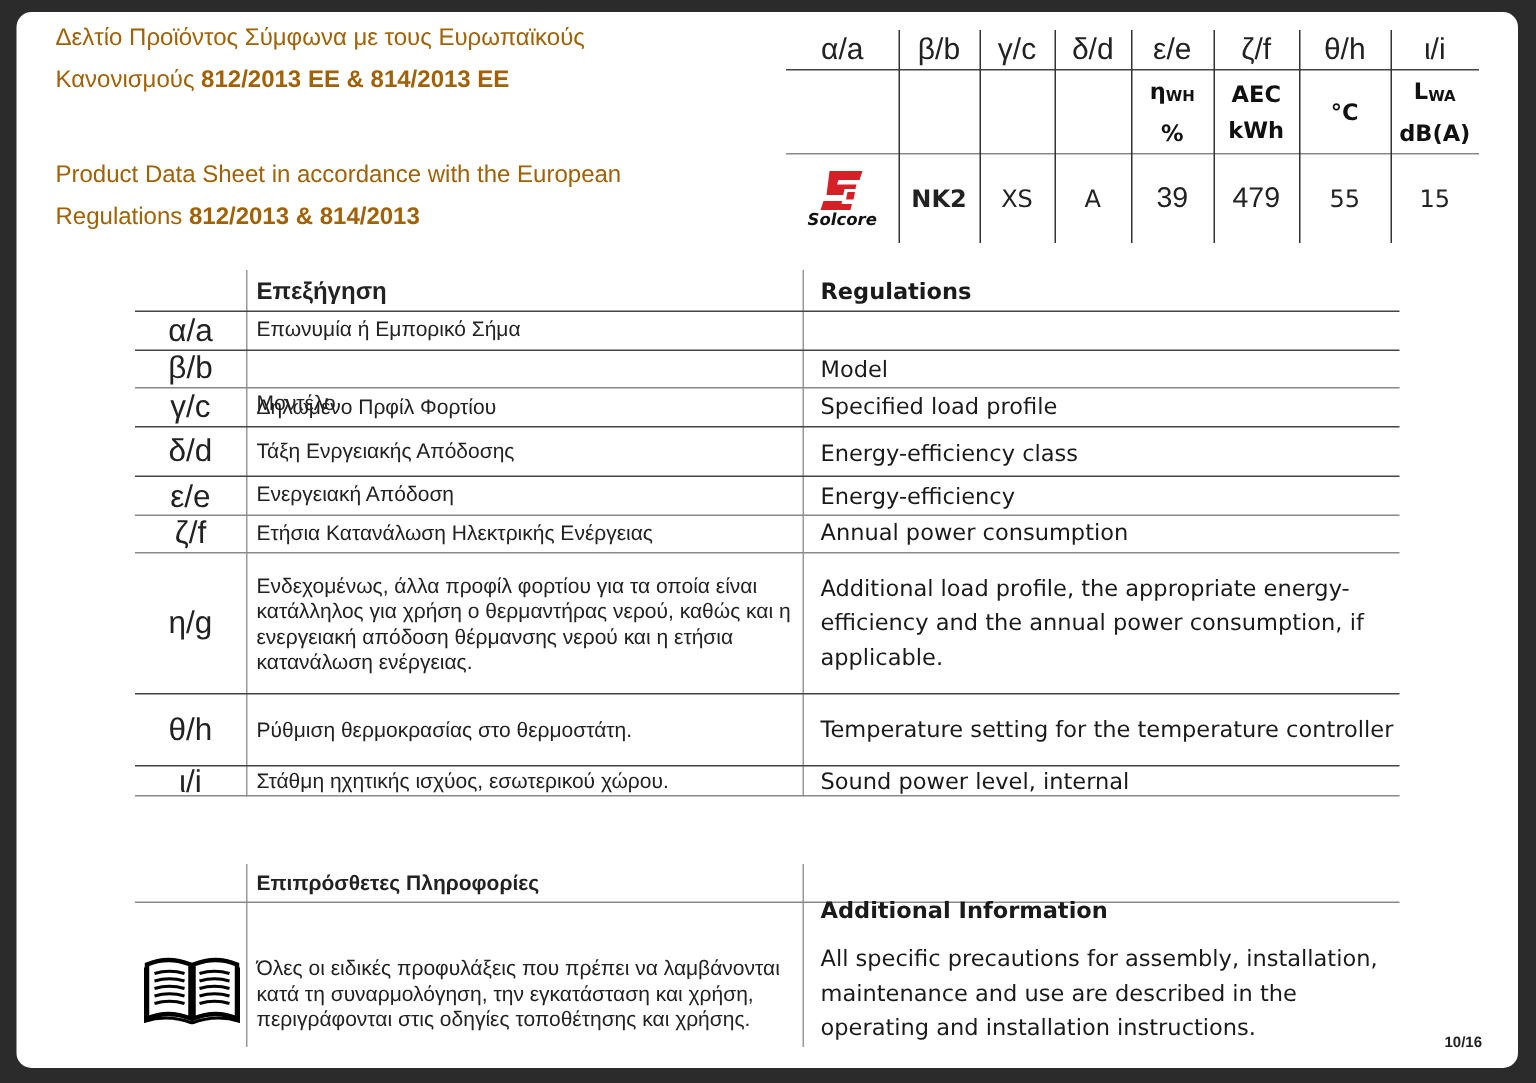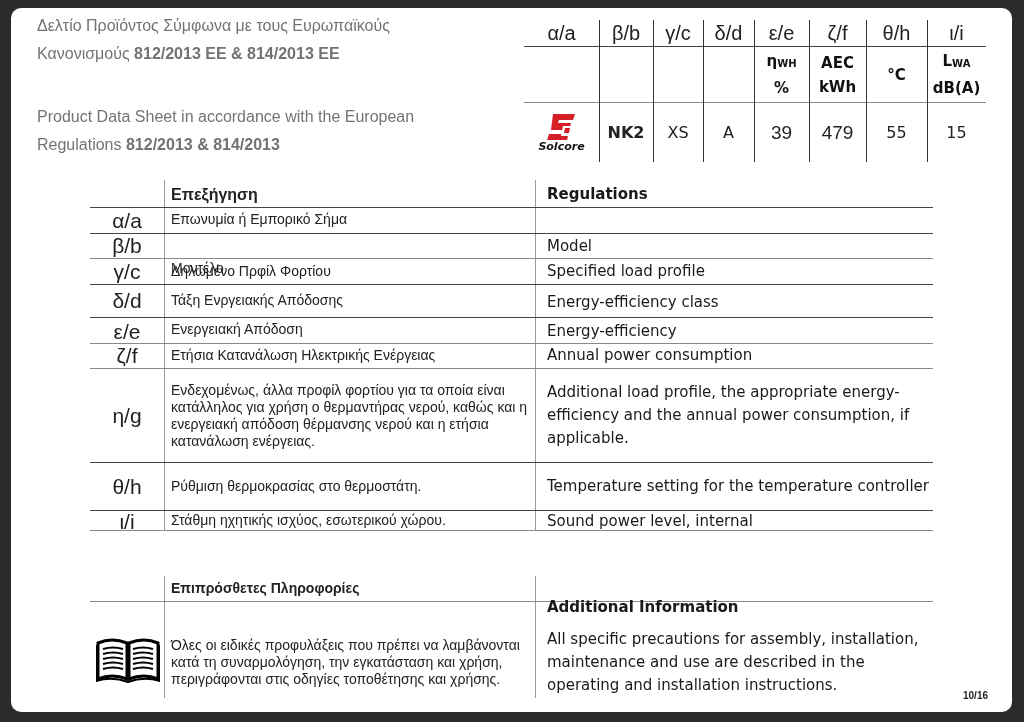--- a/index.html
+++ b/index.html
@@ -1,21 +1,21 @@
 <!DOCTYPE html>
 <html><head>
 <meta charset="utf-8">
 <style>
   html, body { margin:0; padding:0; }
   body { width:1024px; height:722px; background:#2b2b2b; position:relative; overflow:hidden;
          font-family:"Liberation Sans", sans-serif; color:#1a1a1a; }
   .page { position:absolute; left:11px; top:8px; width:1001px; height:704px; background:#fff;
           border-radius:10px 10px 10px 10px; }
   .abs { position:absolute; }
-  .title { font-size:16px; line-height:28px; color:#737373; }
+  .title { font-size:16px; line-height:28px; color:#a16207; }
   .title b { font-weight:bold; }
   
   .tt-cell { position:absolute; text-align:center; display:flex; align-items:center; justify-content:center; }
   .tt-head { font-size:20px; color:#222; }
   .tt-unit { font-family:"DejaVu Sans", sans-serif; font-weight:bold; font-size:15px; line-height:24px; flex-direction:column; color:#111; }
   .tt-val { font-size:19px; color:#222; }
   .tt-val.sans2 { font-family:"DejaVu Sans", sans-serif; font-size:16px; }
   .vline { position:absolute; width:1px; background:#333; }
   .hline { position:absolute; height:1px; background:#444; }
   .hline.light { background:#8a8a8a; }

